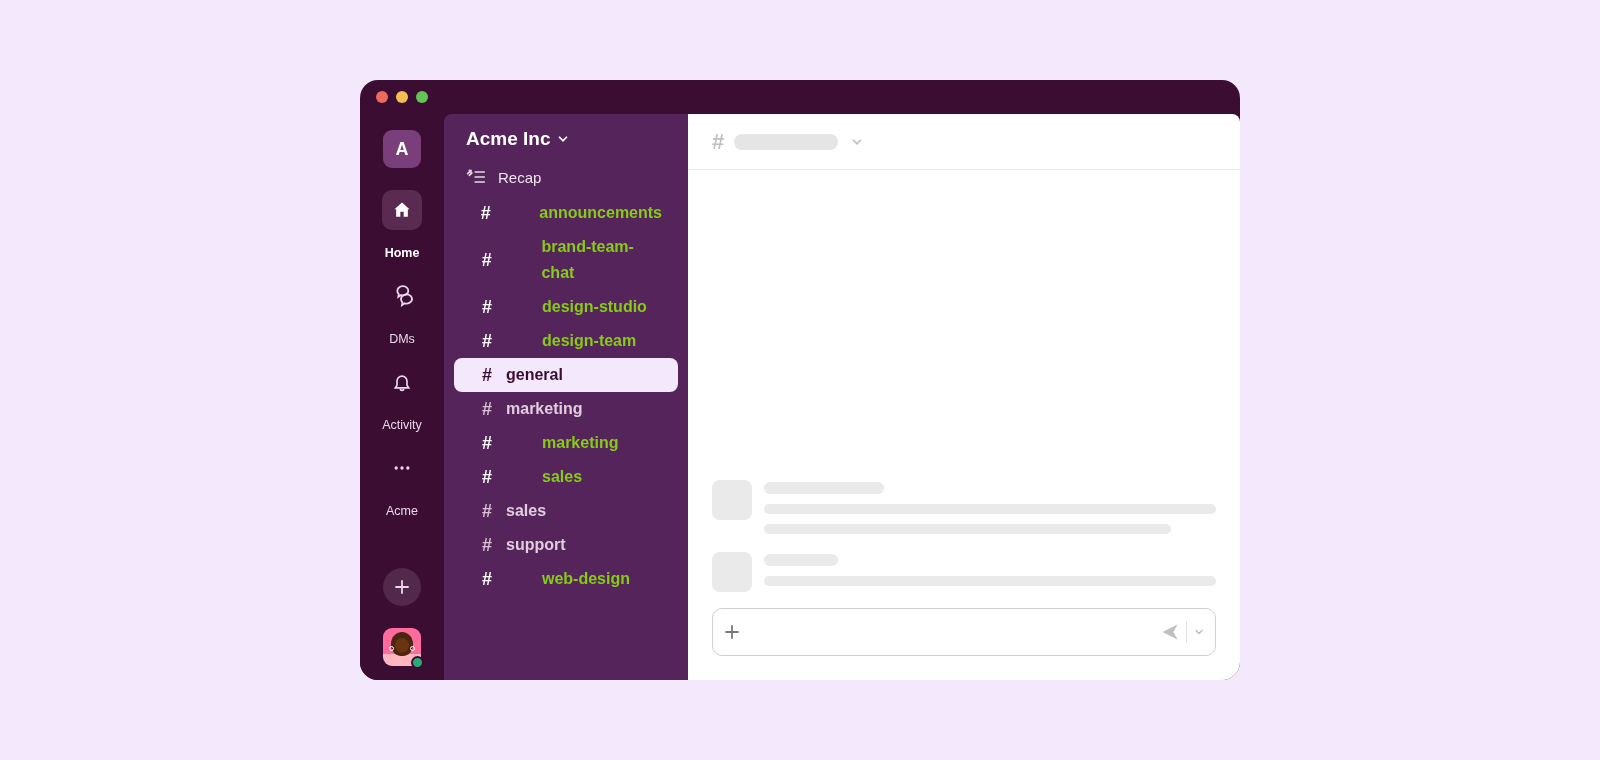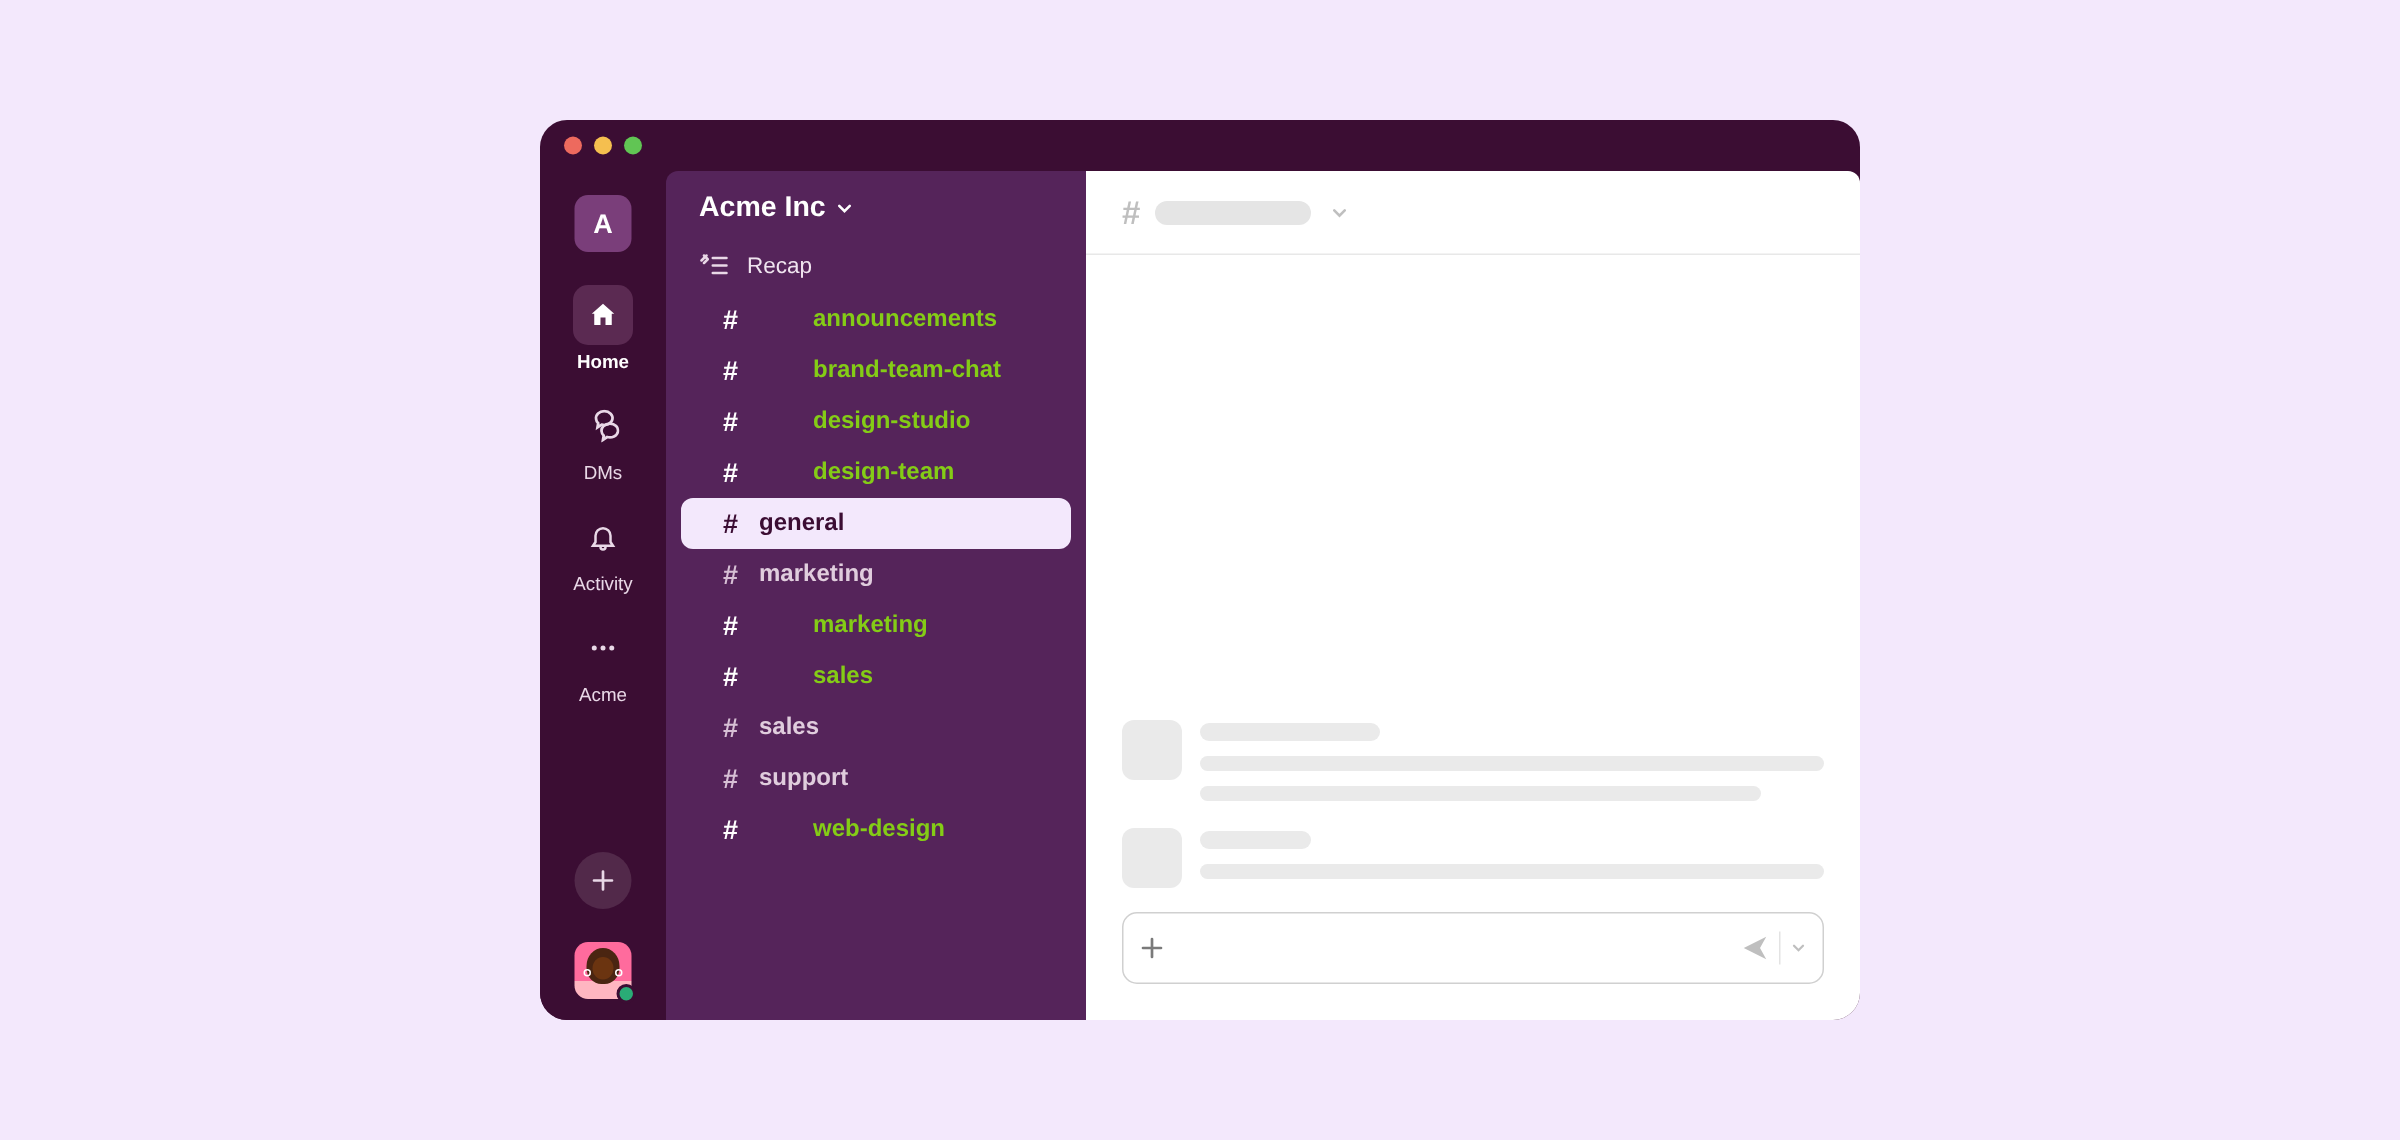--- a/index.html
+++ b/index.html
@@ -59,21 +59,21 @@
     justify-content: center;
     color: #fff;
     font-weight: 700;
     font-size: 18px;
     margin-bottom: 12px;
   }
   .rail-item {
     display: flex;
     flex-direction: column;
     align-items: center;
-    gap: 4px;
+    gap: 16px;
     color: #e9d8e7;
     width: 64px;
     cursor: pointer;
     padding-bottom: 6px;
   }
   .rail-icon-wrap {
     width: 40px; height: 40px;
     border-radius: 10px;
     display: flex;
     align-items: center;
@@ -139,21 +139,21 @@
   .presence {
     position: absolute;
     right: -3px; bottom: -3px;
     width: 13px; height: 13px;
     border-radius: 50%;
     background: #2aac76;
     border: 2.5px solid #3b0d33;
   }
   
   .sidebar {
-    width: 280px;
+    width: 244px;
     background: #55245a;
     border-top-left-radius: 8px;
     padding-top: 14px;
     color: #e9d8e7;
     overflow: hidden;
   }
   .workspace-header {
     display: flex;
     align-items: center;
     gap: 6px;

